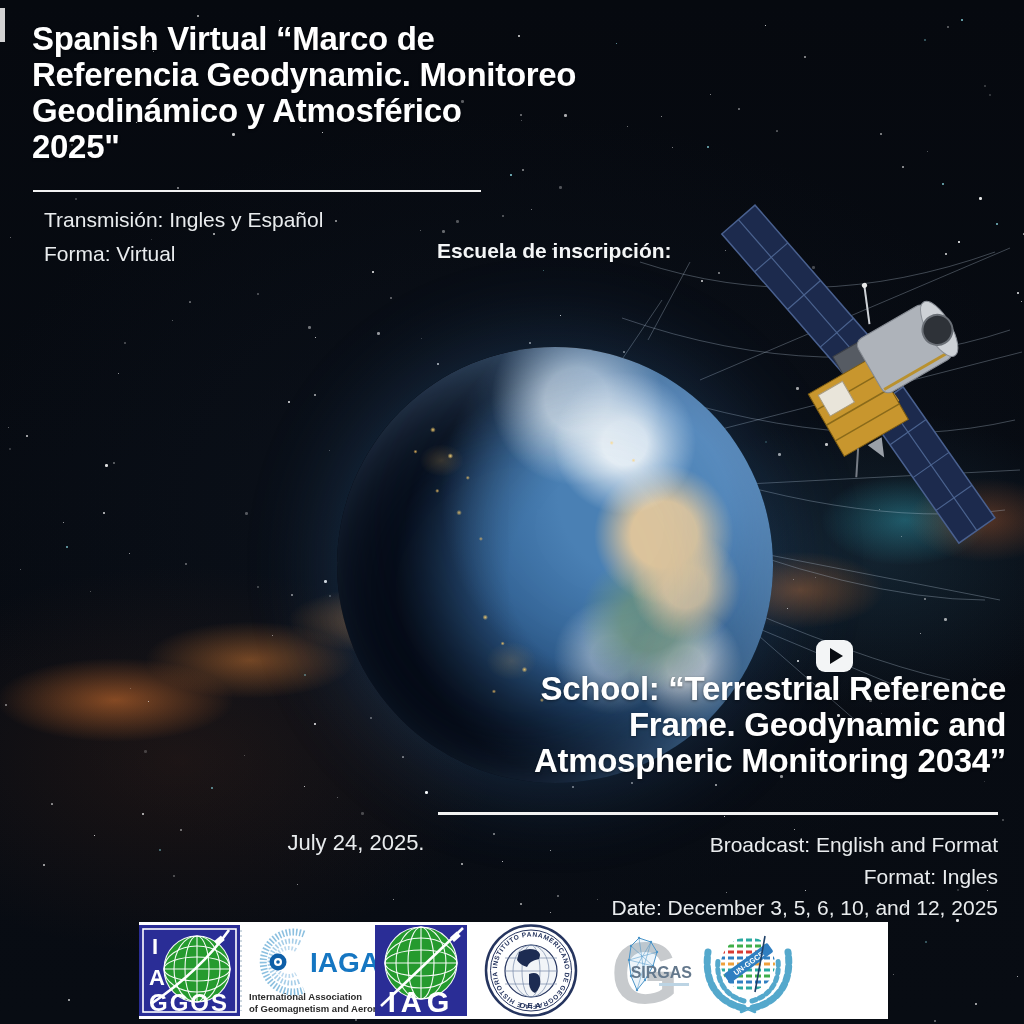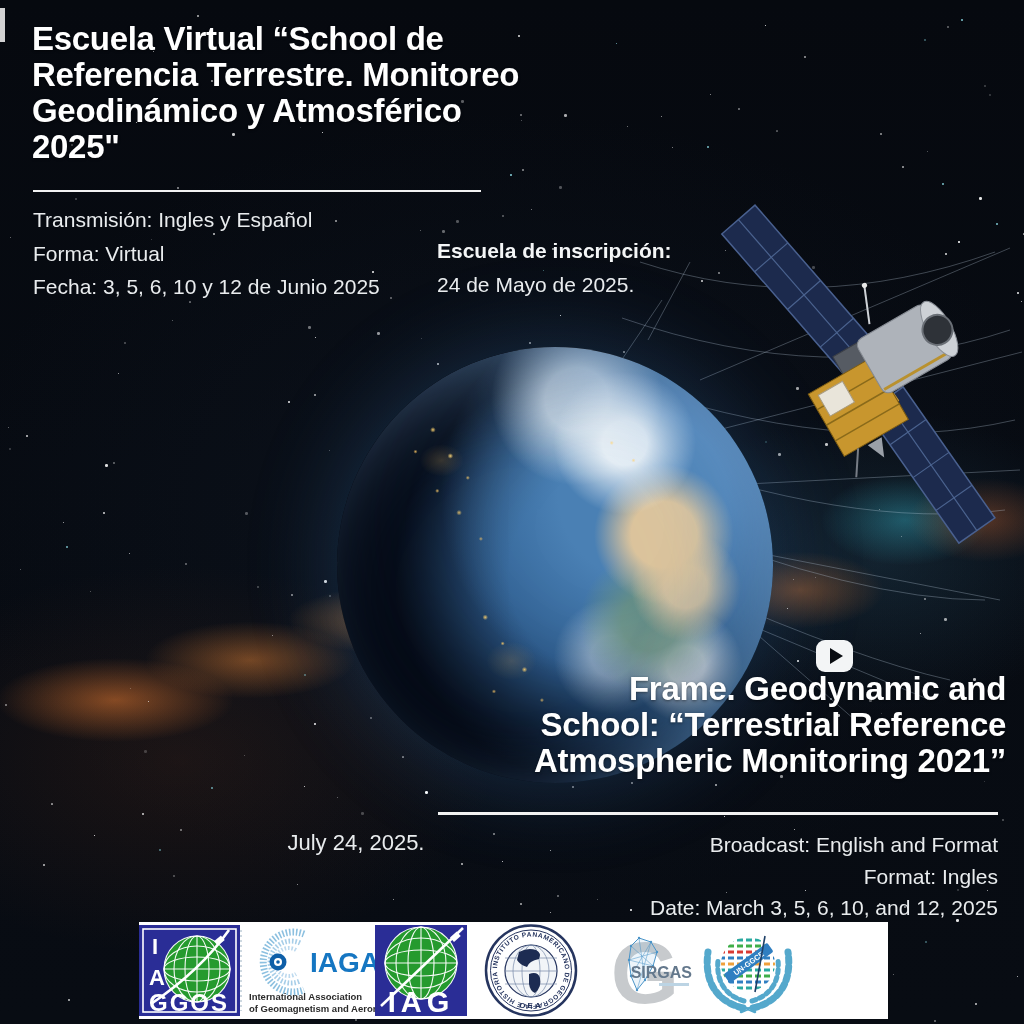--- a/index.html
+++ b/index.html
@@ -60,21 +60,21 @@
   svg.sat{position:absolute;inset:0;z-index:4;}
   
   .title{font-weight:700;font-size:33px;line-height:36px;letter-spacing:-.3px;color:#fff;
     text-shadow:0 1px 3px rgba(0,0,0,.45);}
   .title-es{position:absolute;left:32px;top:21px;z-index:6;}
   .title-en{position:absolute;right:18px;top:671px;text-align:right;z-index:6;}
   .divider{position:absolute;background:#f2f2f2;height:2px;z-index:6;}
   .divider-es{left:33px;top:190px;width:448px;}
   .divider-en{left:438px;top:812px;width:560px;height:3px;}
   .info{position:absolute;z-index:6;color:#e9ecee;font-size:21px;line-height:33.5px;}
-  .info-es{left:33px;top:203px;}
+  .info-es{left:44px;top:203px;}
   .deadline-es{left:437px;top:234px;}
   .reg-block{left:236px;top:826px;width:240px;text-align:center;font-size:22px;line-height:34px;}
   .info-en{right:26px;top:829px;text-align:right;line-height:31.5px;}
   .bold{font-weight:700;color:#f4f6f7;}
   
   .play{position:absolute;left:816px;top:640px;width:37px;height:32px;border-radius:9px;
     background:#f3f5f6;z-index:6;display:flex;align-items:center;justify-content:center;}
   .play b{display:block;width:0;height:0;border-left:13px solid #0a0d12;
     border-top:8px solid transparent;border-bottom:8px solid transparent;margin-left:3px;}
   
@@ -380,55 +380,53 @@
       <rect x="878" y="340" width="80" height="62" rx="8" fill="#aeb3ba" stroke="#858a92"></rect>
       <path d="M880,396 h76" stroke="#b9912f" stroke-width="3"></path>
       <ellipse cx="958" cy="371" rx="12" ry="31" fill="#cdd1d6" stroke="#8b9098"></ellipse>
       <circle cx="956" cy="371" r="15" fill="#2e3238" stroke="#6a6f76" stroke-width="2"></circle>
       <polygon points="838,436 854,436 846,455" fill="#9aa0a8"></polygon>
       <line x1="828" y1="434" x2="812" y2="458" stroke="#777d86" stroke-width="2"></line>
     </g>
   </svg>
 
   <div class="title title-es">
-    <div>Escuela Virtual “School de</div>
-    <div>Referencia Terrestre. Monitoreo</div>
+    <div>Spanish Virtual “Marco de</div>
+    <div>Referencia Geodynamic. Monitoreo</div>
     <div>Geodinámico y Atmosférico</div>
     <div>2025"</div>
   </div>
   <div class="divider divider-es"></div>
 
   <div class="info info-es">
     <div>Transmisión: Ingles y Español</div>
     <div>Forma: Virtual</div>
-    <div>Fecha: 3, 5, 6, 10 y 12 de Junio 2025</div>
   </div>
   <div class="info deadline-es">
     <div class="bold">Escuela de inscripción:</div>
-    <div>24 de Mayo de 2025.</div>
   </div>
 
   <div class="play">
       <b></b>
     </div>
 
   <div class="title title-en">
+    <div>School: “Terrestrial Reference</div>
     <div>Frame. Geodynamic and</div>
-    <div>School: “Terrestrial Reference</div>
-    <div>Atmospheric Monitoring 2021”</div>
+    <div>Atmospheric Monitoring 2034”</div>
   </div>
   <div class="divider divider-en"></div>
 
   <div class="info reg-block">
     <div>July 24, 2025.</div>
   </div>
   <div class="info info-en">
     <div>Broadcast: English and Format</div>
     <div>Format: Ingles</div>
-    <div>Date: March 3, 5, 6, 10, and 12, 2025</div>
+    <div>Date: December 3, 5, 6, 10, and 12, 2025</div>
   </div>
 
   <div class="logobar">
 
     <div class="logo">
       <svg width="101" height="97" viewBox="0 0 101 97">
         <rect x="0" y="3" width="101" height="91" fill="#2a2d96"></rect>
         <rect x="4" y="7" width="93" height="83" fill="none" stroke="#ffffff" stroke-width="1.6"></rect>
         <text x="13" y="32" font-size="22" font-weight="bold" fill="#fff">I</text>
         <text x="10" y="63" font-size="22" font-weight="bold" fill="#fff">A</text>

